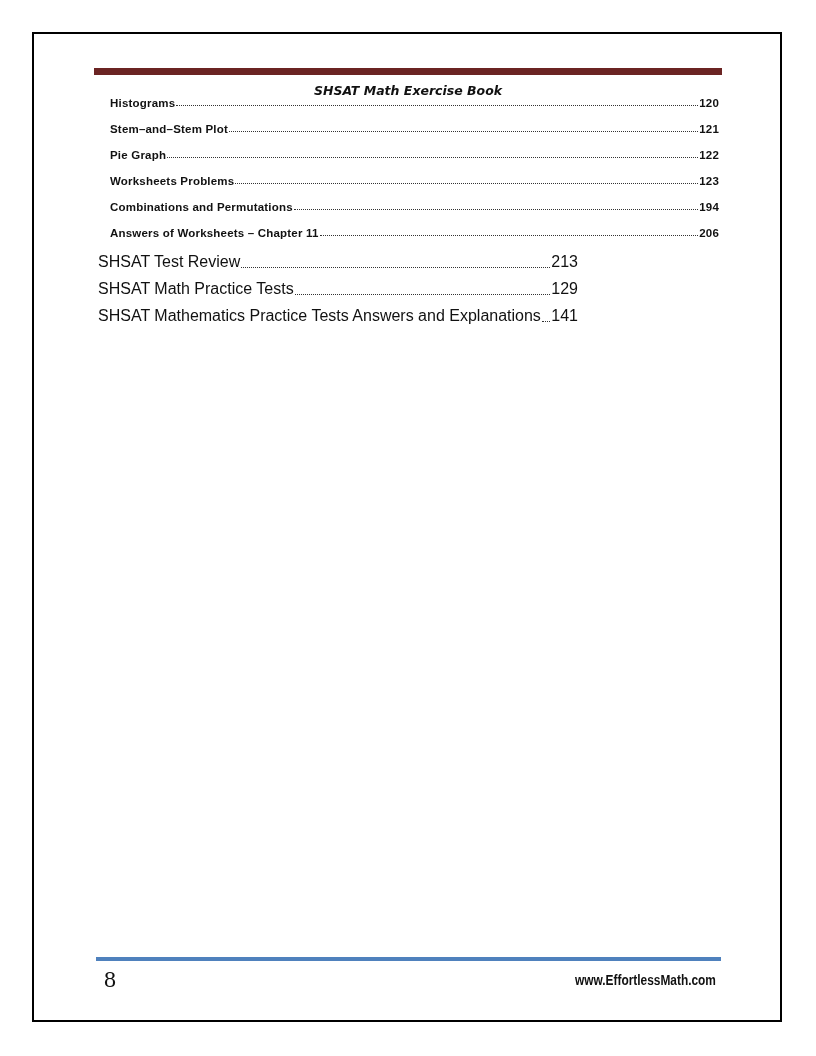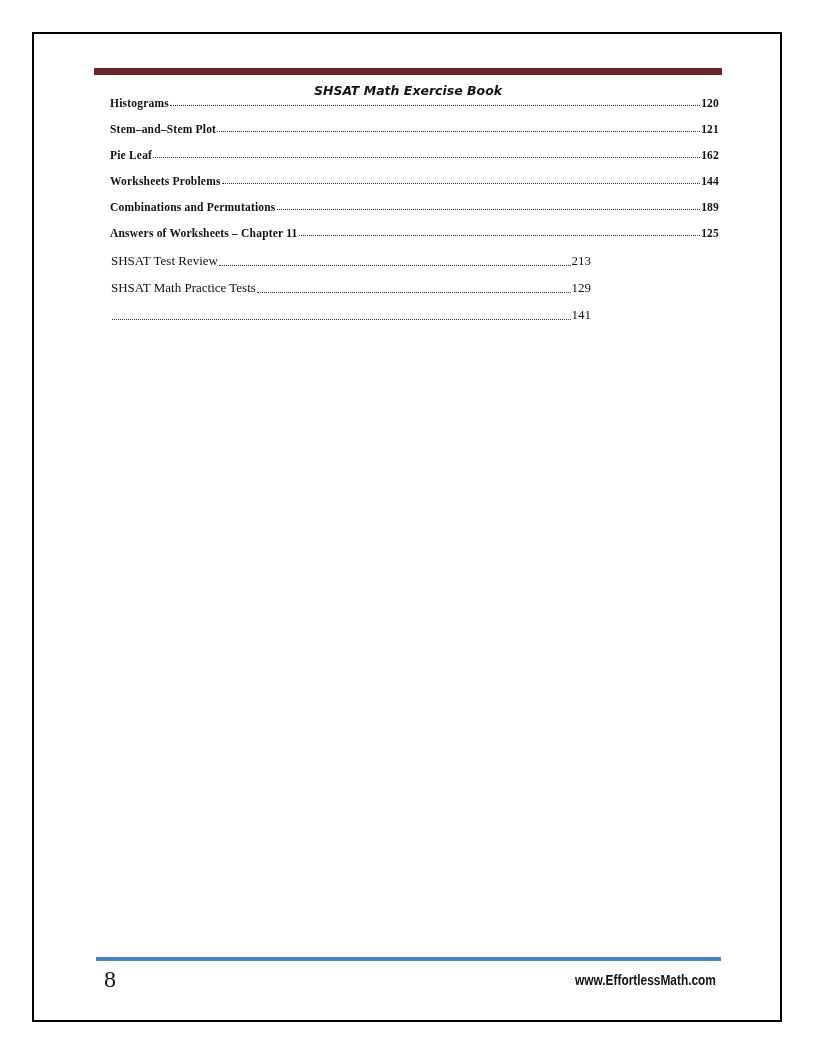--- a/index.html
+++ b/index.html
@@ -13,24 +13,24 @@
       text-align: center; font-family: "DejaVu Sans", sans-serif;
       font-style: italic; font-weight: bold; font-size: 12.5px; color: #111; margin-top: 34px;
     }
     .header-bar {
       position: absolute; left: 94px; top: 68px; width: 628px; height: 7px;
       background: #6b2423;
     }
     .toc { position: absolute; left: 0; top: 0; width: 816px; }
     .toc-row {
       position: absolute; display: flex; align-items: baseline;
-      font-family: Liberation Serif, serif; color: #111; white-space: nowrap;
+      font-family: Liberation Sans, sans-serif; color: #111; white-space: nowrap;
     }
     .toc-row.sub { font-weight: bold; font-size: 11.5px; left: 110px; width: 609px; letter-spacing: 0.2px; }
-    .toc-row.main { font-size: 13px; left: 111px; width: 480px; }
+    .toc-row.main { font-size: 16px; left: 98px; width: 480px; }
     .toc-row .label { flex: 0 0 auto; }
     .toc-row .dots {
       flex: 1 1 auto; overflow: hidden; margin: 0 1px;
       border-bottom: 1.5px dotted #333; height: 0; align-self: flex-end; margin-bottom: 3px;
     }
     .toc-row .page { flex: 0 0 auto; text-align: right; }
     .footer-bar {
       position: absolute; left: 96px; top: 957px; width: 625px; height: 4px;
       background: #4f81bd;
     }
@@ -57,51 +57,52 @@
     <span class="label">Histograms</span>
     <span class="dots"></span>
     <span class="page">120</span>
   </div>
   <div class="toc-row sub" style="top:123px">
     <span class="label">Stem–and–Stem Plot</span>
     <span class="dots"></span>
     <span class="page">121</span>
   </div>
   <div class="toc-row sub" style="top:149px">
-    <span class="label">Pie Leaf</span>
+    <span class="label">Pie Graph</span>
     <span class="dots"></span>
-    <span class="page">162</span>
+    <span class="page">122</span>
   </div>
   <div class="toc-row sub" style="top:175px">
     <span class="label">Worksheets Problems</span>
     <span class="dots"></span>
-    <span class="page">144</span>
+    <span class="page">123</span>
   </div>
   <div class="toc-row sub" style="top:201px">
     <span class="label">Combinations and Permutations</span>
     <span class="dots"></span>
-    <span class="page">189</span>
+    <span class="page">194</span>
   </div>
   <div class="toc-row sub" style="top:227px">
     <span class="label">Answers of Worksheets – Chapter 11</span>
     <span class="dots"></span>
-    <span class="page">125</span>
+    <span class="page">206</span>
   </div>
 
   <div class="toc-row main" style="top:253px">
     <span class="label">SHSAT Test Review</span>
     <span class="dots"></span>
     <span class="page">213</span>
   </div>
   <div class="toc-row main" style="top:280px">
     <span class="label">SHSAT Math Practice Tests</span>
     <span class="dots"></span>
     <span class="page">129</span>
   </div>
   <div class="toc-row main" style="top:307px">
+    <span class="label">SHSAT Mathematics Practice Tests Answers and Explanations</span>
     <span class="dots"></span>
     <span class="page">141</span>
   </div>
 </div>
 
 <div class="footer-bar"></div>
 <div class="page-number">8</div>
 <div class="website">www.EffortlessMath.com</div>
 
 </body></html>

